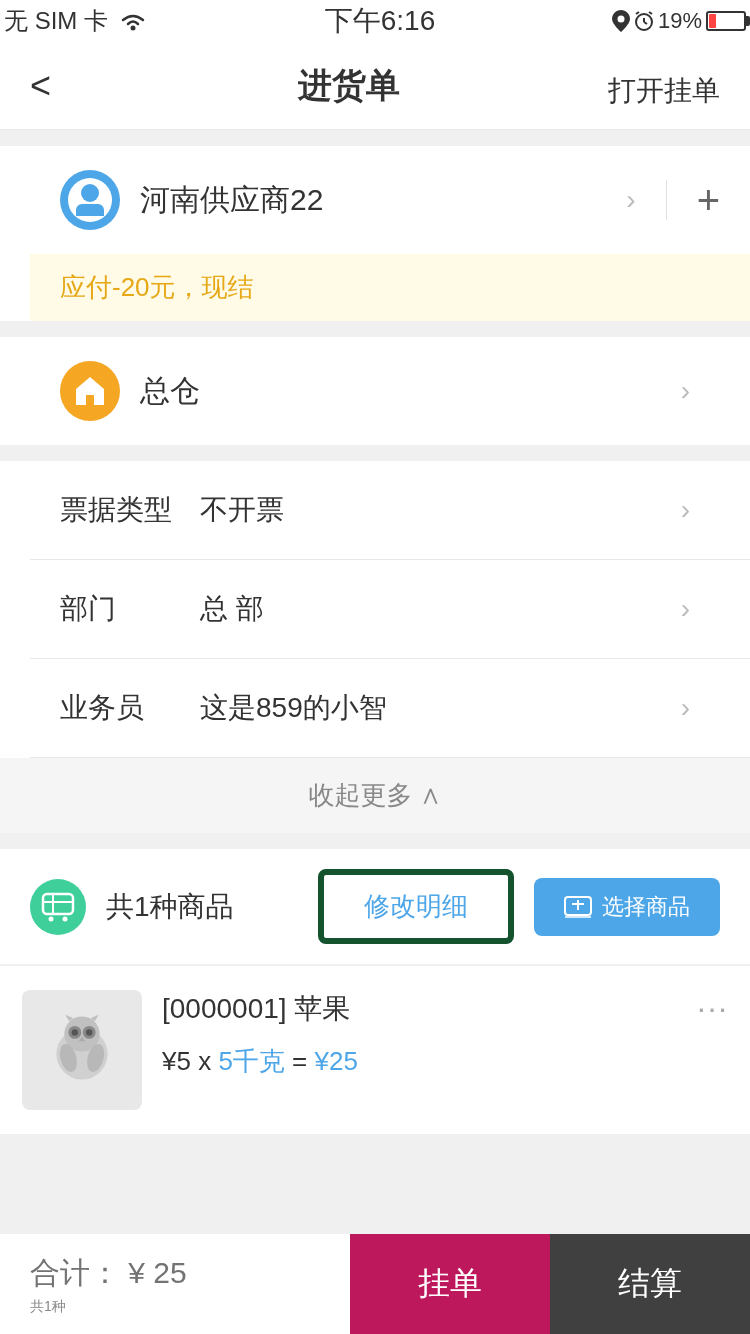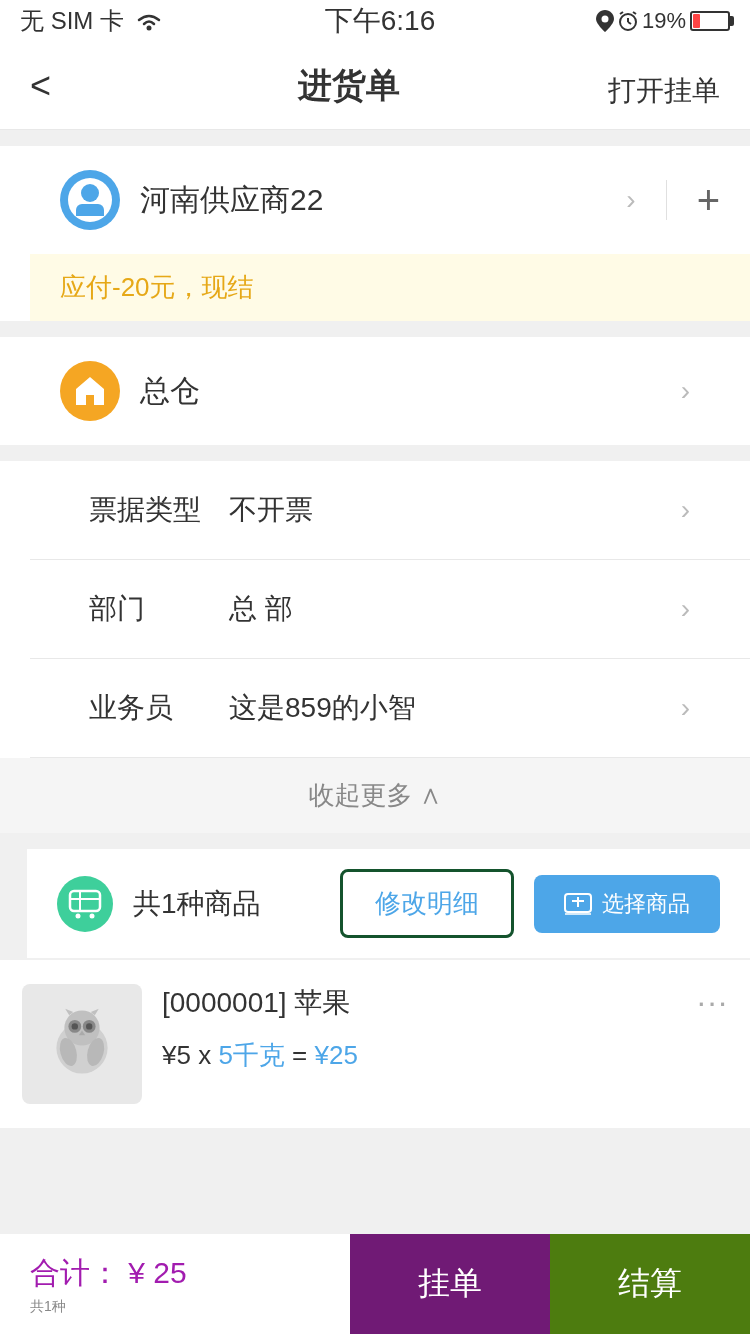--- a/index.html
+++ b/index.html
@@ -15,21 +15,21 @@
     }
 
     
     .status-bar {
       width: 750px;
       height: 42px;
       background: #fff;
       display: flex;
       align-items: center;
       justify-content: space-between;
-      padding: 0 20px;
+      padding: 0 4px;
       font-size: 24px;
       color: #333;
     }
     .status-bar-left {
       display: flex;
       align-items: center;
       gap: 10px;
     }
     .status-bar-center {
       font-size: 28px;
@@ -225,21 +225,20 @@
       align-items: center;
       padding: 30px 30px;
       background: #fff;
       min-height: 90px;
     }
     .form-label {
       font-size: 28px;
       color: #333;
       width: 140px;
       flex-shrink: 0;
-      margin-left: 29px;
     }
     .form-value {
       flex: 1;
       font-size: 28px;
       color: #333;
     }
     .form-placeholder {
       flex: 1;
       font-size: 28px;
       color: #bbb;
@@ -257,43 +256,42 @@
       cursor: pointer;
     }
 
     
     .product-toolbar {
       background: #fff;
       display: flex;
       align-items: center;
       padding: 20px 30px;
       gap: 20px;
-      margin-left: 27px;
     }
     .product-count-icon {
       width: 56px;
       height: 56px;
       border-radius: 28px;
       background: #3ecf9b;
       display: flex;
       align-items: center;
       justify-content: center;
       flex-shrink: 0;
     }
     .product-count-text {
       flex: 1;
       font-size: 28px;
       color: #333;
     }
     .btn-outline {
-      border: 3px solid #14532d;
+      border: 6px solid #14532d;
       color: #4da6e8;
       background: #fff;
       border-radius: 8px;
-      padding: 14px 32px;
+      padding: 14px 40px;
       font-size: 26px;
       cursor: pointer;
     }
     .btn-primary {
       background: #4da6e8;
       color: #fff;
       border: none;
       border-radius: 8px;
       padding: 14px 30px;
       font-size: 22px;
@@ -358,43 +356,43 @@
     .bottom-total {
       flex: 1;
       background: #fff;
       padding: 10px 30px;
       display: flex;
       flex-direction: column;
       justify-content: center;
     }
     .total-main {
       font-size: 30px;
-      color: #a21caf;
+      color: #737373;
       font-weight: 500;
     }
     .total-sub {
       font-size: 14px;
       color: #888;
       margin-top: 4px;
     }
     .btn-hang {
       width: 200px;
-      background: #701a75;
+      background: #be185d;
       color: #fff;
       font-size: 32px;
       border: none;
       cursor: pointer;
       display: flex;
       align-items: center;
       justify-content: center;
       text-align: center;
     }
     .btn-checkout {
       width: 200px;
-      background: #4d7c0f;
+      background: #404040;
       color: #fff;
       font-size: 32px;
       border: none;
       cursor: pointer;
       display: flex;
       align-items: center;
       justify-content: center;
     }
 
     .page-content {

